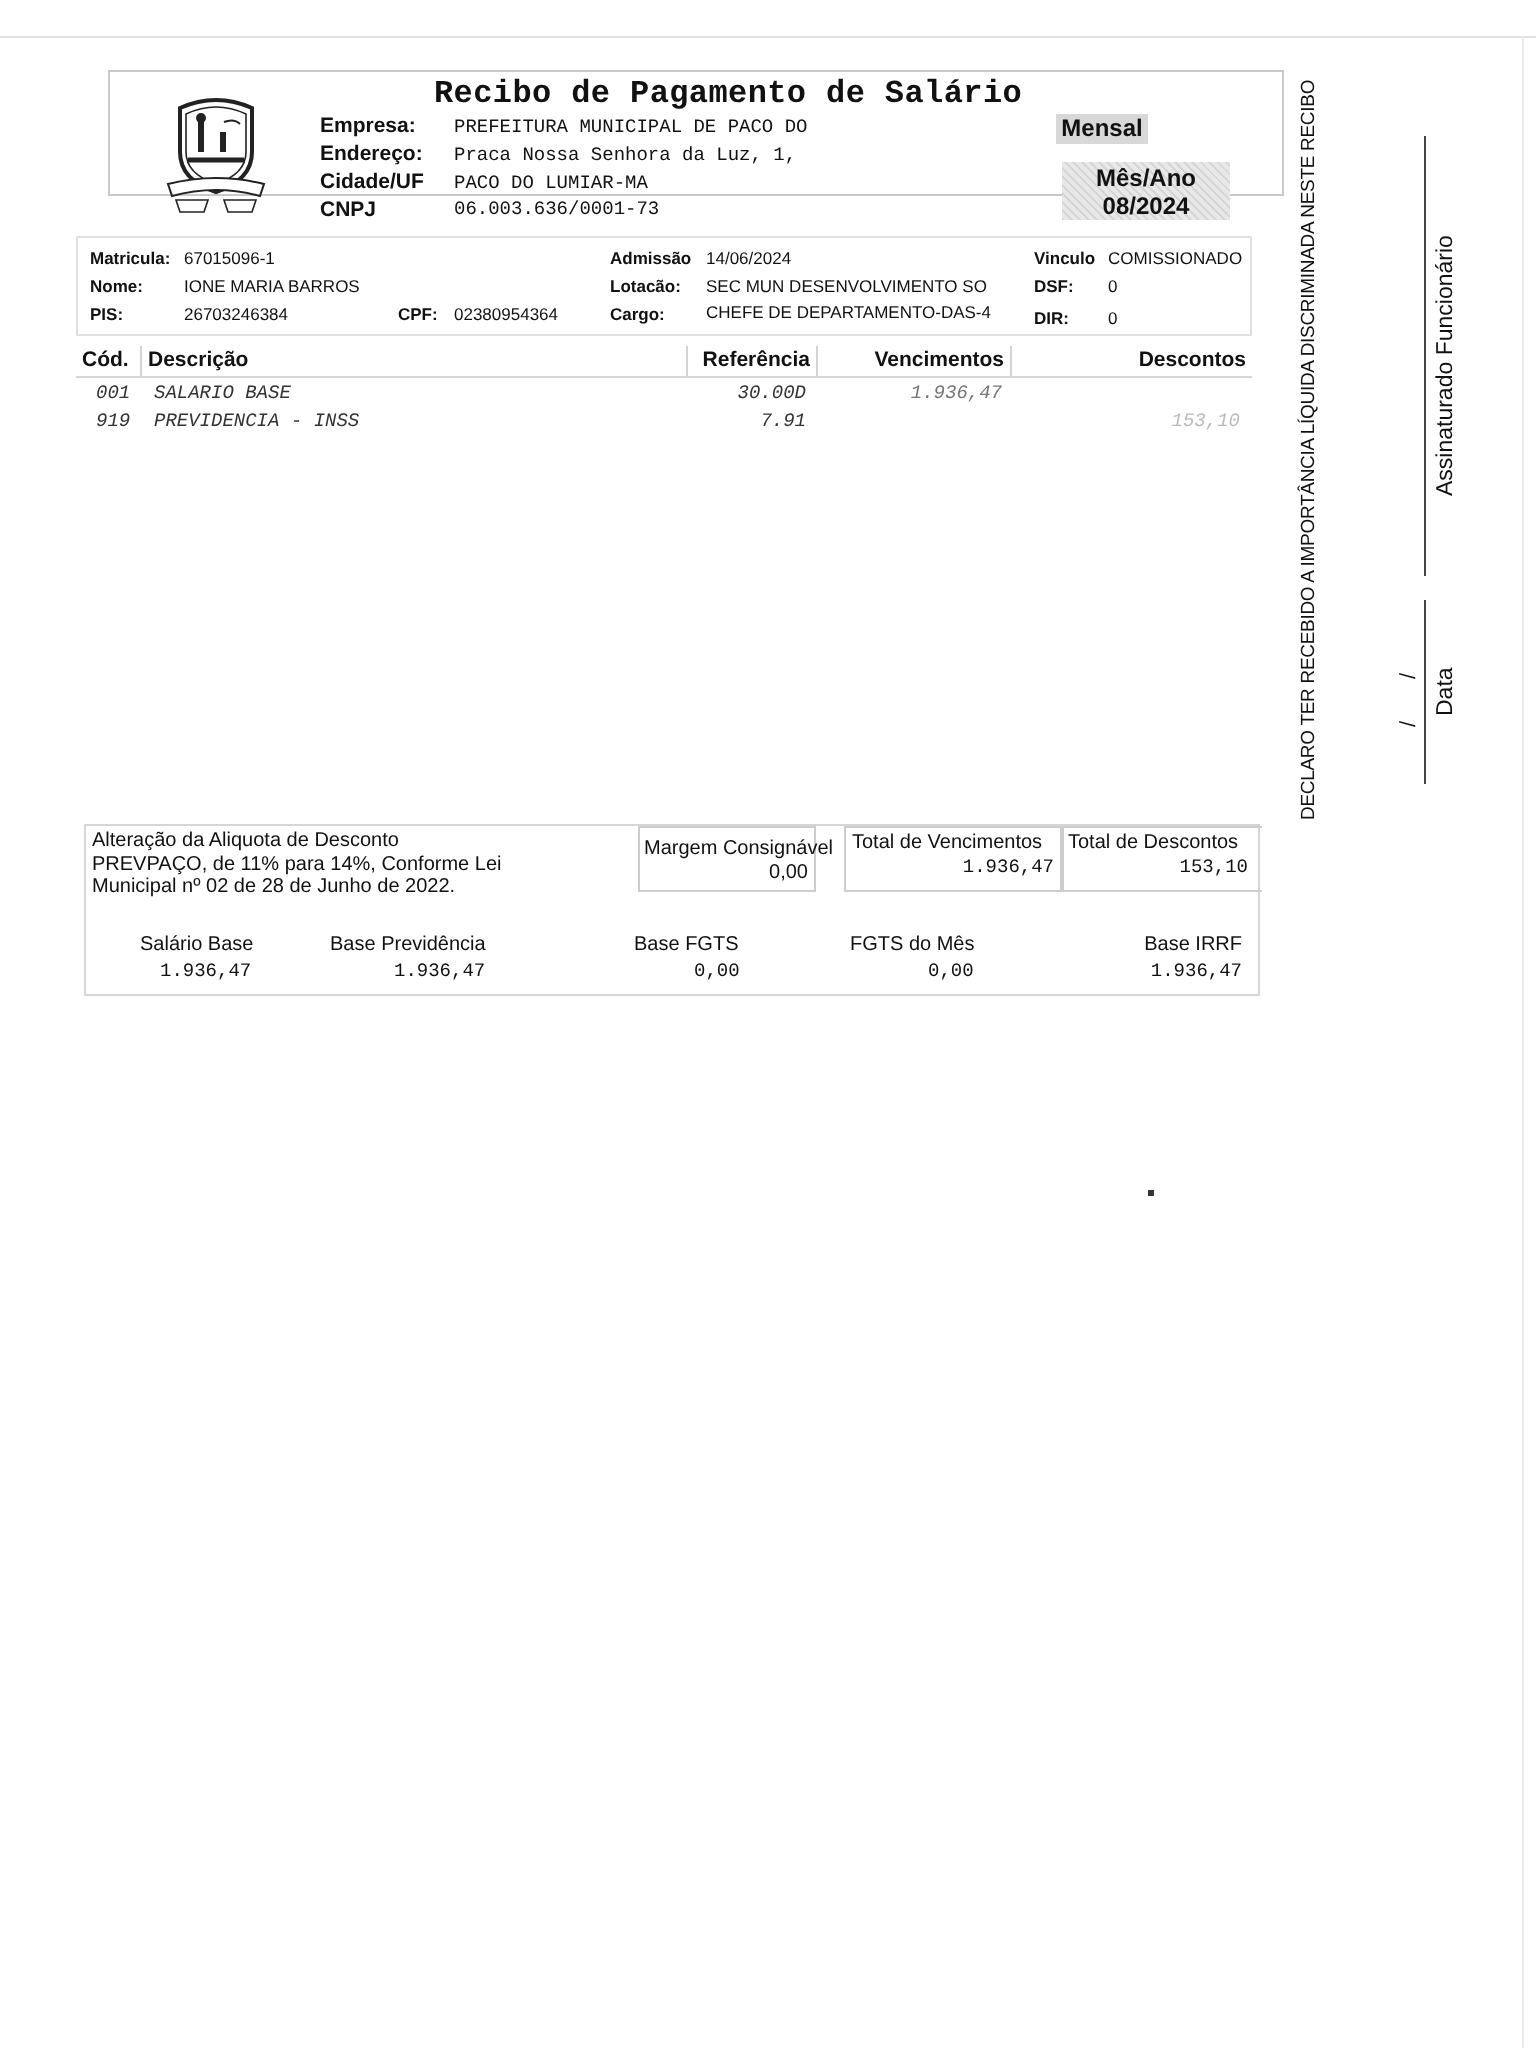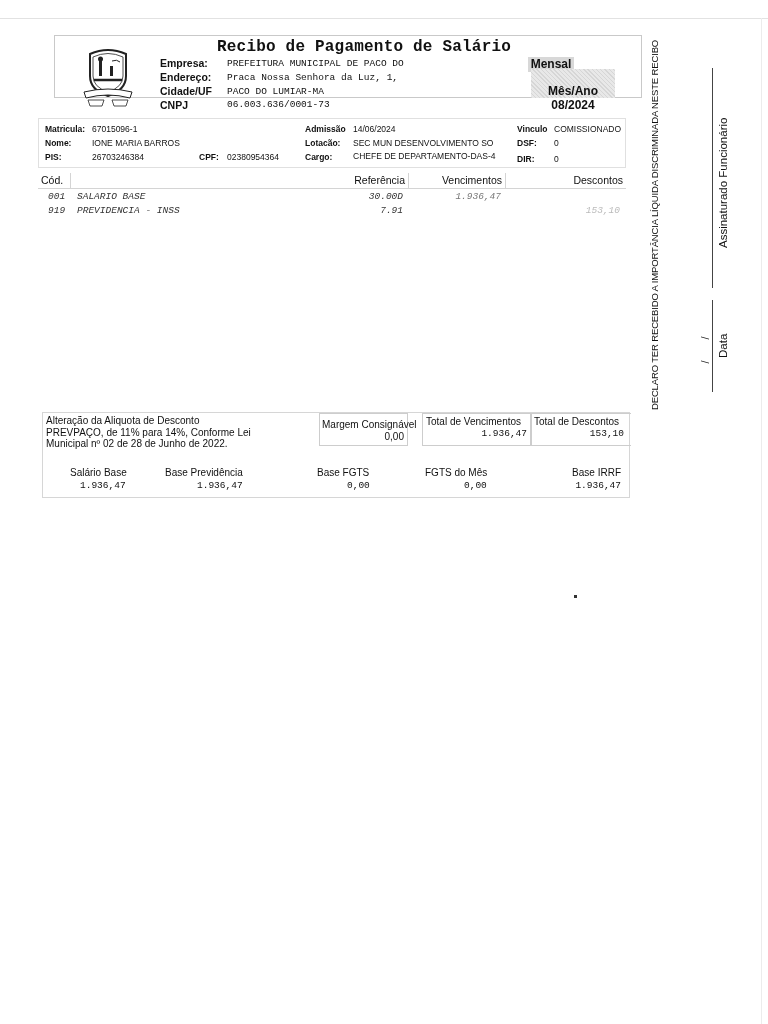--- a/index.html
+++ b/index.html
@@ -11,30 +11,30 @@
   .page-edge-right { position: absolute; left: 761px; top: 18px; width: 1px; height: 1006px; background: #ececec; }
   .box { position: absolute; border: 1px solid #c9c9c9; box-sizing: border-box; }
 
   
   #hdr { left: 38px; top: 35px; width: 588px; height: 63px; margin-left: 16px; }
   #logo { position: absolute; left: 27px; top: 10px; width: 52px; height: 62px; }
   #title { position: absolute; left: 162px; top: 2px; font-family: "Liberation Mono", monospace; font-weight: bold; font-size: 16px; letter-spacing: 0.2px; }
   .hk { position: absolute; left: 105px; font-weight: bold; font-size: 10.5px; }
   .hv { position: absolute; left: 172px; font-family: "Liberation Mono", monospace; font-size: 9.5px; }
   #mensal { position: absolute; left: 473px; top: 21px; width: 46px; height: 15px; background: #d8d8d8; font-weight: bold; font-size: 12px; text-align: center; line-height: 15px; }
-  #mesano { position: absolute; left: 476px; top: 33px; width: 84px; height: 29px; background: repeating-linear-gradient(45deg,#d6d6d6 0 1px,#e8e8e8 1px 3px); font-weight: bold; font-size: 12px; text-align: center; line-height: 14px; padding-top: 15px; box-sizing: border-box; }
+  #mesano { position: absolute; left: 476px; top: 45px; width: 84px; height: 29px; background: repeating-linear-gradient(45deg,#d6d6d6 0 1px,#e8e8e8 1px 3px); font-weight: bold; font-size: 12px; text-align: center; line-height: 14px; padding-top: 1px; box-sizing: border-box; }
 
   
   #emp { left: 38px; top: 118px; width: 588px; height: 50px; border-color: #e0e0e0; }
   .ek { position: absolute; font-weight: bold; font-size: 8.5px; }
   .ev { position: absolute; font-size: 8.5px; }
 
   
   #items-hdr { position: absolute; left: 38px; top: 173px; width: 588px; height: 15px; border-bottom: 1px solid #d4d4d4; }
-  .th { position: absolute; top: 0; font-weight: normal; font-size: 10.5px; line-height: 15px; border-right: 1px solid #d4d4d4; padding: 0 3px; box-sizing: border-box; height: 15px; }
+  .th { position: absolute; top: 0; font-weight: bold; font-size: 10.5px; line-height: 15px; border-right: 1px solid #d4d4d4; padding: 0 3px; box-sizing: border-box; height: 15px; }
   .row { position: absolute; left: 38px; width: 588px; height: 13px; font-family: "Liberation Mono", monospace; font-size: 9.5px; color: #333; font-style: italic; }
   .row span { position: absolute; top: 0; }
 
   
   #foot { left: 42px; top: 412px; width: 588px; height: 86px; border-color: #d6d6d6; }
   .fcell { position: absolute; border: 1px solid #cdcdcd; box-sizing: border-box; }
   .flab { position: absolute; font-size: 10px; white-space: nowrap; }
   .fval { position: absolute; font-family: "Liberation Mono", monospace; font-size: 9.5px; white-space: nowrap; }
   #arrow { position: absolute; width: 46px; height: 12px; }
 
@@ -103,20 +103,21 @@
   <div class="ek" style="left:478px;top:5px">Vinculo</div>
   <div class="ev" style="left:515px;top:5px">COMISSIONADO</div>
   <div class="ek" style="left:478px;top:19px">DSF:</div>
   <div class="ev" style="left:515px;top:19px">0</div>
   <div class="ek" style="left:478px;top:35px">DIR:</div>
   <div class="ev" style="left:515px;top:35px">0</div>
 </div>
 
 <div id="items-hdr">
   <div class="th" style="left:0;width:33px">Cód.</div>
+  <div class="th" style="left:33px;width:273px">Descrição</div>
   <div class="th" style="left:306px;width:65px;text-align:right">Referência</div>
   <div class="th" style="left:371px;width:97px;text-align:right">Vencimentos</div>
   <div class="th" style="left:468px;width:120px;text-align:right;border-right:none">Descontos</div>
 </div>
 
 <div class="row" style="top:191px">
   <span style="left:10px">001</span>
   <span style="left:39px">SALARIO BASE</span>
   <span style="right:223px">30.00D</span>
   <span style="right:125px;color:#777">1.936,47</span>

